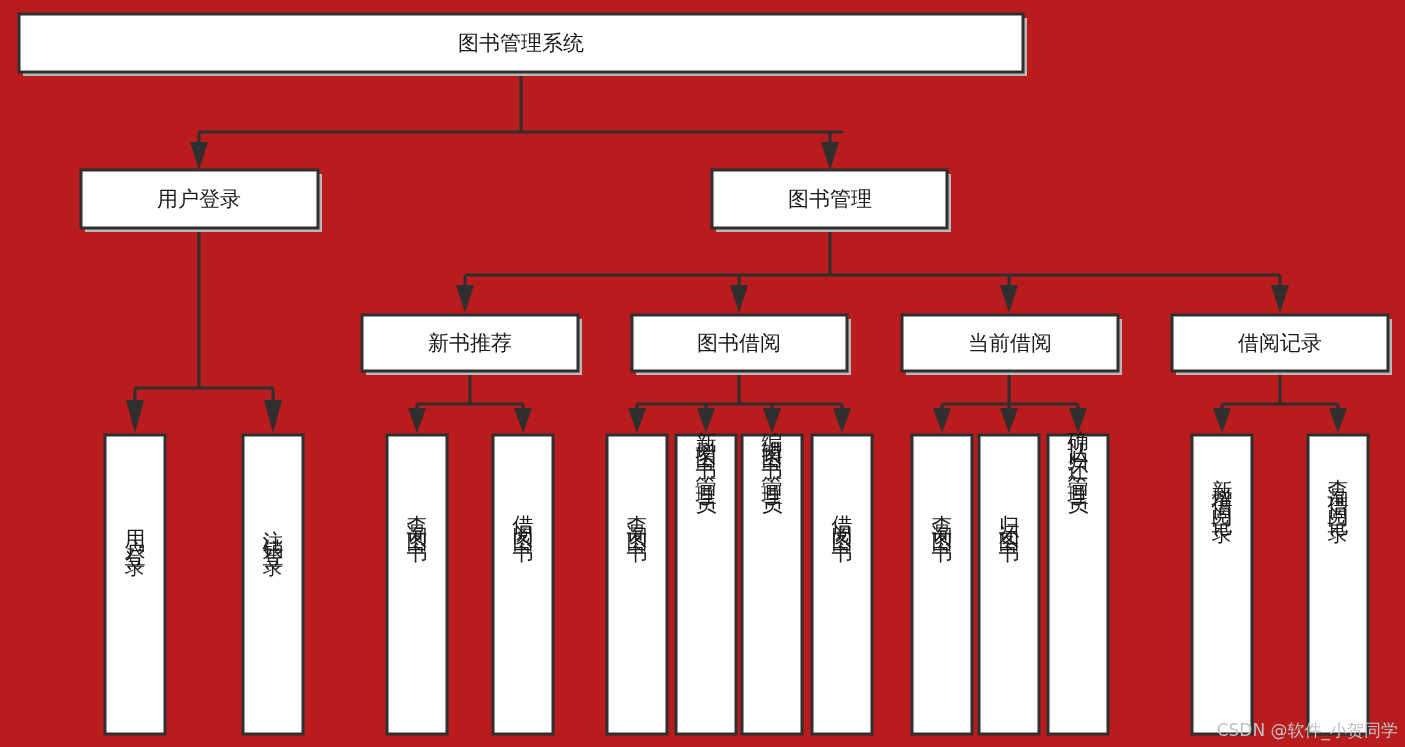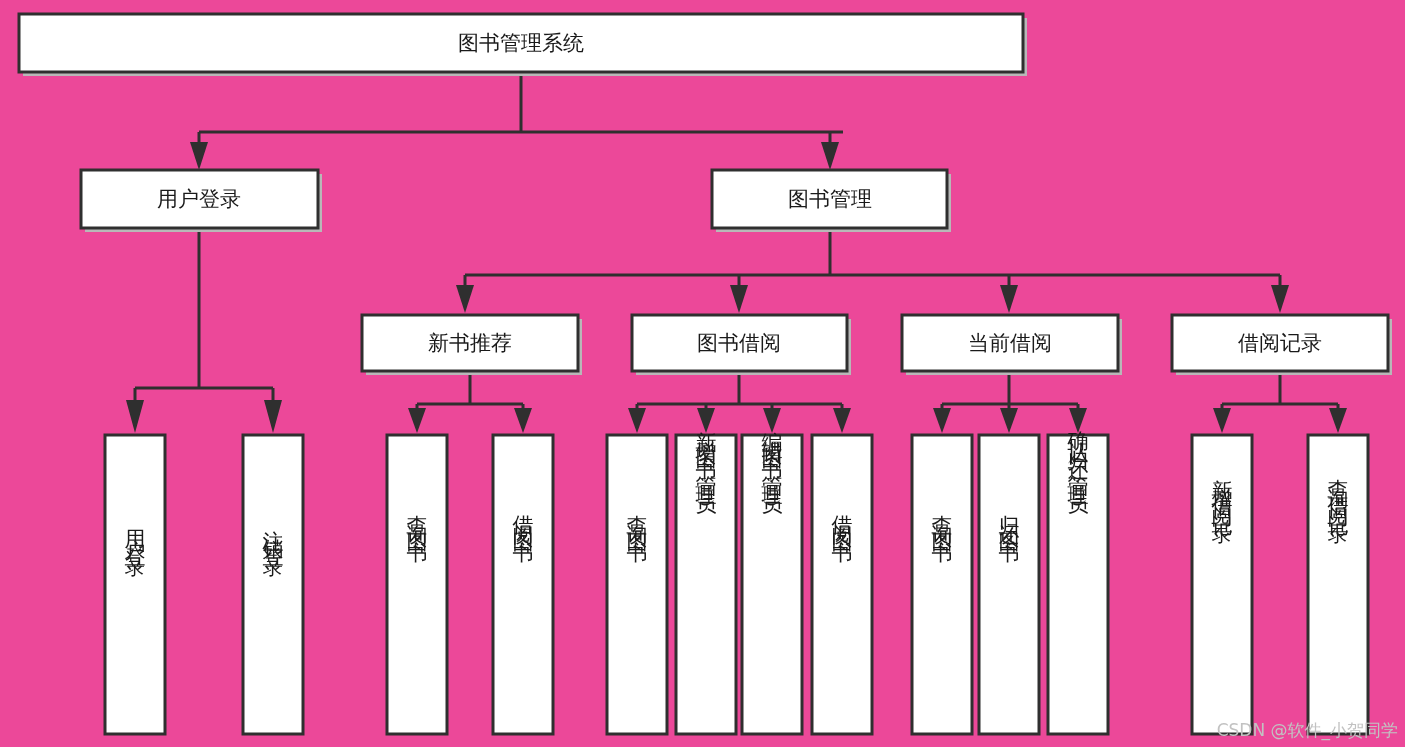--- a/index.html
+++ b/index.html
@@ -11,21 +11,21 @@
   body {
     width: 1405px;
     height: 747px;
     overflow: hidden;
     font-family: "DejaVu Sans", "Liberation Sans", sans-serif;
   }
   #diagram-root {
     position: relative;
     width: 1405px;
     height: 747px;
-    background: #ec4899;
+    background: #b91c1c;
   }
   svg.diagram {
     position: absolute;
     left: 0;
     top: 0;
     width: 1405px;
     height: 747px;
     display: block;
   }
   .node-box {

